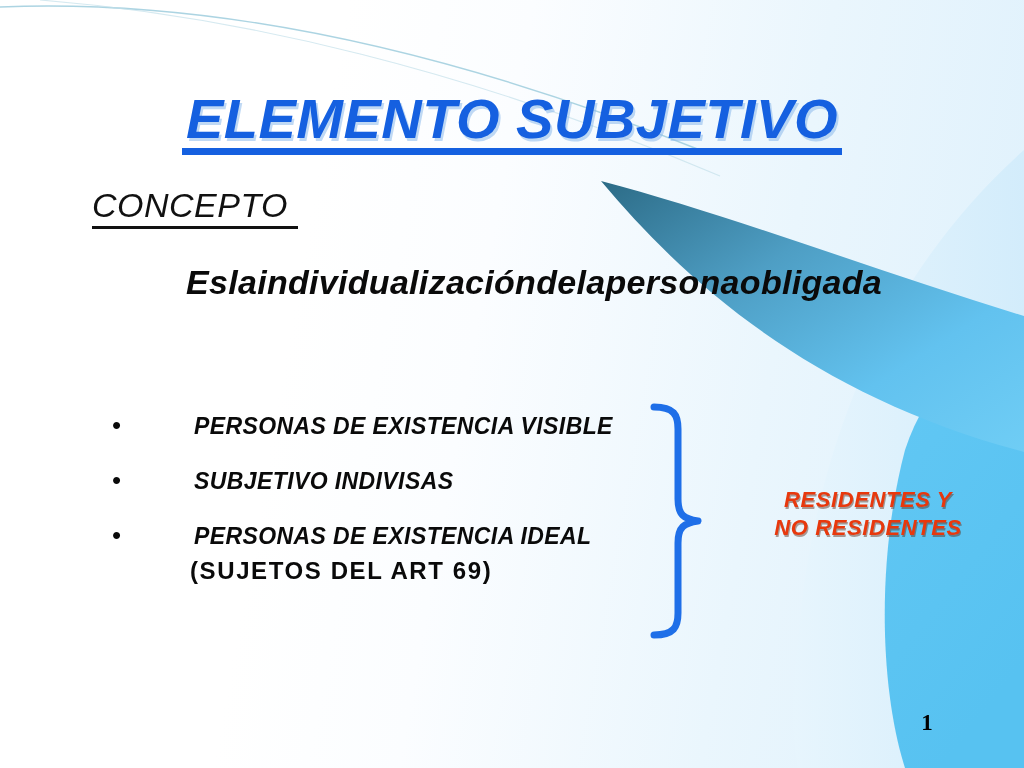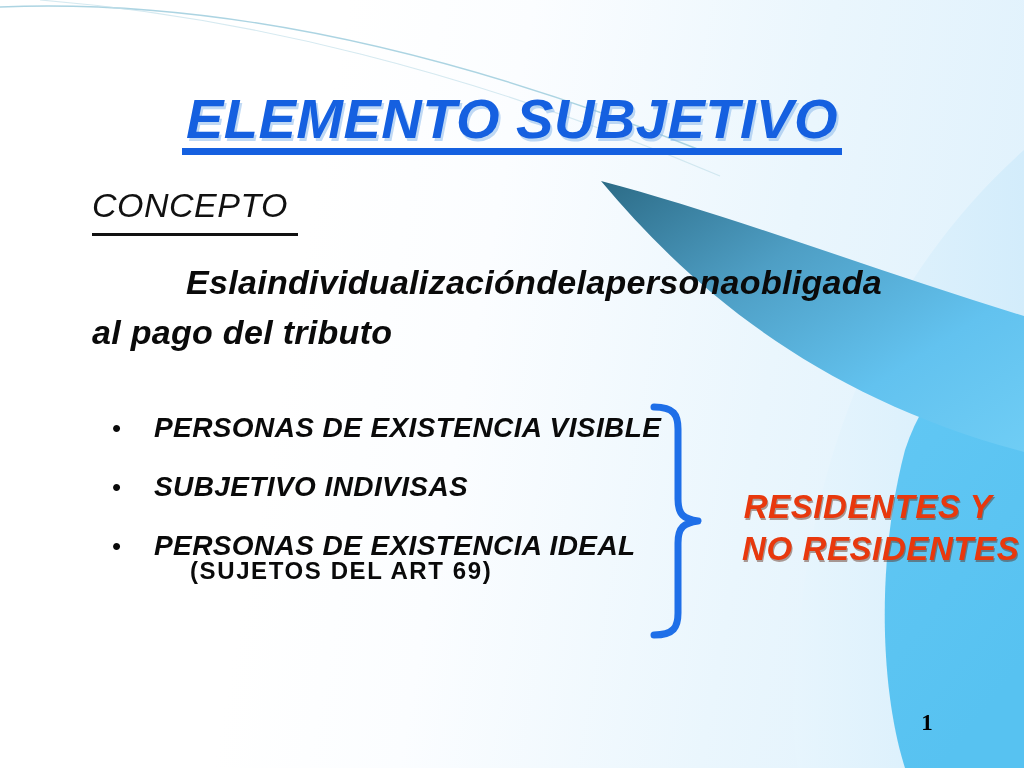--- a/index.html
+++ b/index.html
@@ -51,21 +51,21 @@
   #concepto-heading {
     position: absolute;
     left: 92px;
     top: 186px;
     font-size: 34px;
     font-style: italic;
     font-weight: normal;
     color: #111111;
     letter-spacing: 0.5px;
     border-bottom: 3px solid #111111;
-    padding-bottom: 8px;
+    padding-bottom: 1px;
     white-space: pre;
   }
 
   
   #definition-paragraph {
     position: absolute;
     left: 92px;
     top: 258px;
     width: 884px;
     font-size: 34px;
@@ -100,26 +100,27 @@
     margin-bottom: 27px;
   }
   #bullet-list .bullet-dot {
     width: 42px;
     flex: 0 0 42px;
     font-size: 26px;
     line-height: 1;
     color: #0a0a0a;
   }
   #bullet-list .bullet-text {
-    font-size: 28px;
+    font-size: 23px;
     font-weight: bold;
     font-style: italic;
     color: #0a0a0a;
     letter-spacing: 0.4px;
     white-space: nowrap;
+    margin-left: 40px;
   }
   #subnote {
     position: absolute;
     left: 190px;
     top: 557px;
     font-size: 24px;
     font-weight: bold;
     font-style: normal;
     color: #0a0a0a;
     letter-spacing: 1.6px;
@@ -135,21 +136,21 @@
     height: 250px;
   }
 
   
   #callout {
     position: absolute;
     left: 742px;
     top: 486px;
     width: 252px;
     text-align: center;
-    font-size: 33px;
+    font-size: 22px;
     font-weight: bold;
     font-style: italic;
     color: #e8380d;
     line-height: 1.28;
     letter-spacing: 0.6px;
     text-shadow: 1px 2px 0 rgba(90,40,20,0.45);
   }
   #callout .callout-line { display: block; white-space: nowrap; }
 
   
@@ -213,21 +214,20 @@
   <div id="definition-paragraph">
     <span class="just-line stretch">
       <span>Es</span>
       <span>la</span>
       <span>individualización</span>
       <span>de</span>
       <span>la</span>
       <span>persona</span>
       <span>obligada</span>
     </span>
-    <span class="just-line">al pago del tributo</span>
   </div>
 
   <ul id="bullet-list">
     <li class="bullet-row">
       <span class="bullet-dot">•</span>
       <span class="bullet-text">PERSONAS DE EXISTENCIA VISIBLE</span>
     </li>
     <li class="bullet-row">
       <span class="bullet-dot">•</span>
       <span class="bullet-text">SUBJETIVO INDIVISAS</span>

